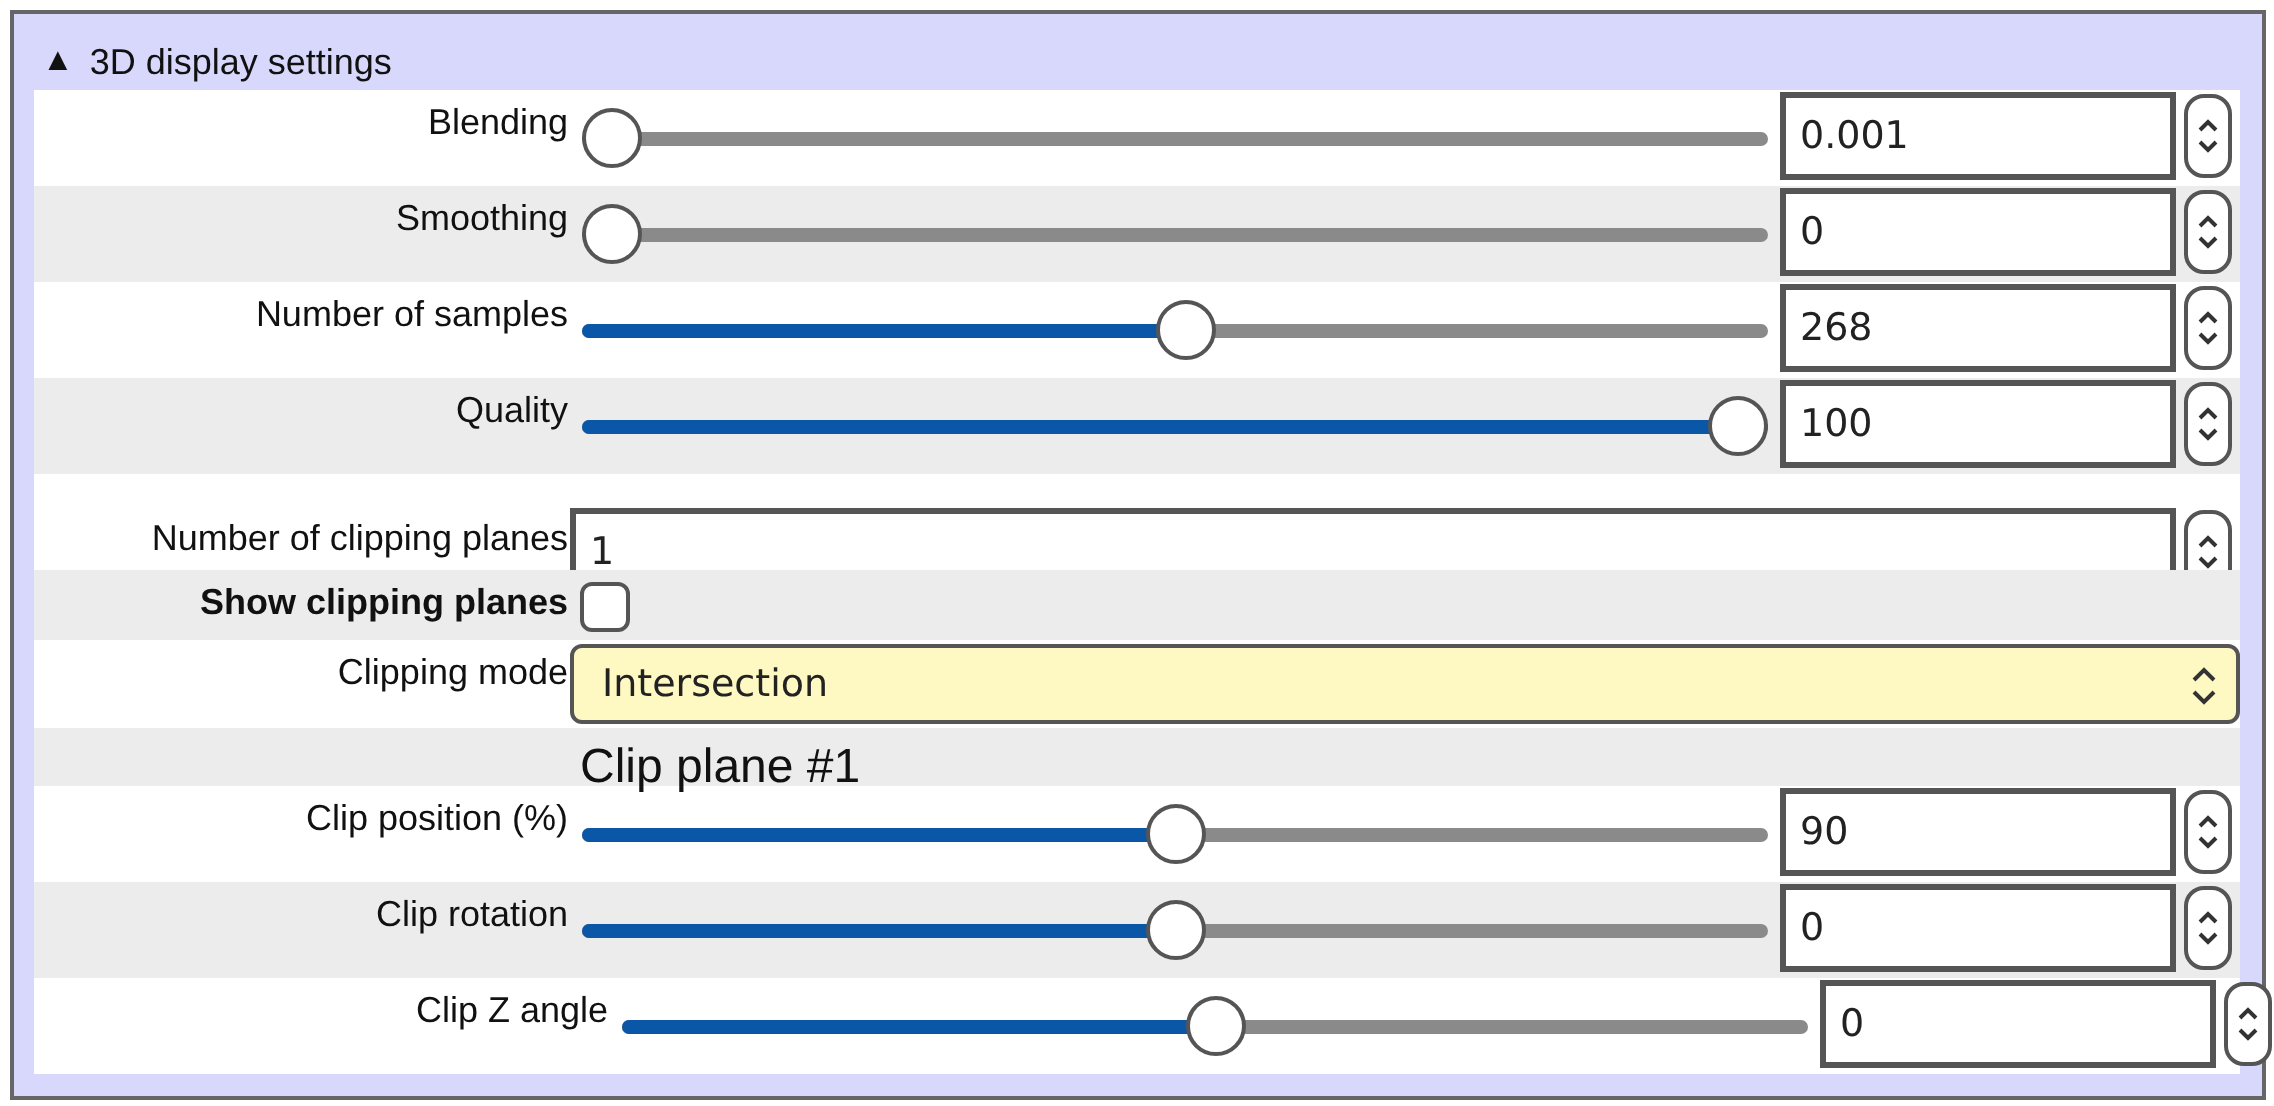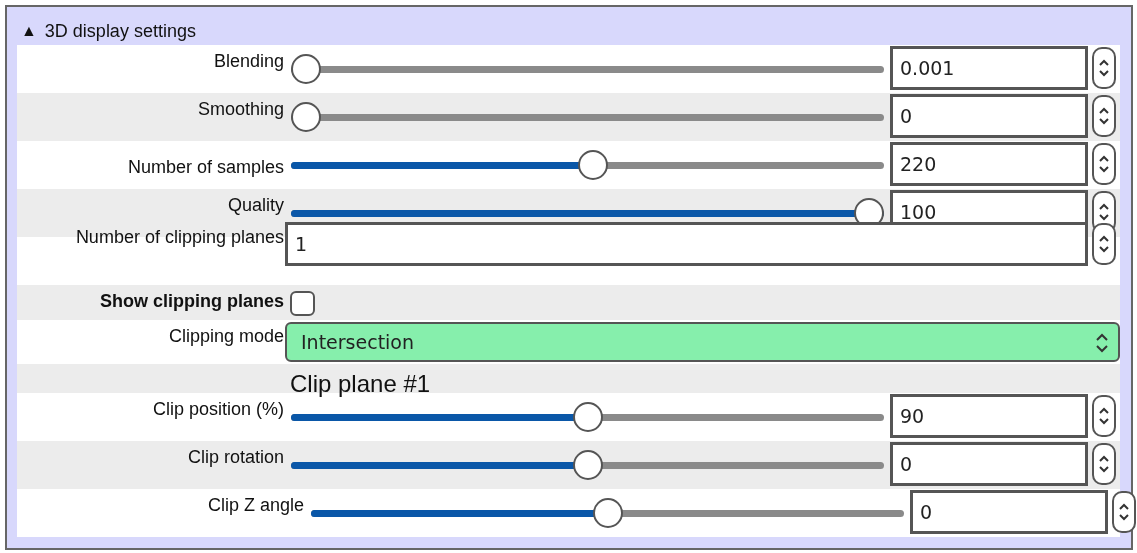--- a/index.html
+++ b/index.html
@@ -22,21 +22,21 @@
            box-sizing:border-box; background:#fff; font-size:19px; padding-left:7px;
            display:flex; align-items:center; font-family:"DejaVu Sans", sans-serif; color:#222; }
   .input.wide { left:268px; width:803px; }
   .spin { position:absolute; left:1075px; width:24px; height:42px; border:2px solid #555;
           border-radius:10px; box-sizing:border-box; background:#fff; display:flex;
           flex-direction:column; align-items:center; justify-content:center; cursor:pointer; }
   .spin svg { display:block; }
   .checkbox { position:absolute; left:273px; top:6px; width:25px; height:25px; border:2px solid #555;
               border-radius:6px; box-sizing:border-box; background:#fff; cursor:pointer; }
   .select { position:absolute; left:268px; top:2px; width:835px; height:40px; border:2px solid #555;
-            border-radius:6px; box-sizing:border-box; background:#86efac; font-size:19px; padding-left:14px;
+            border-radius:6px; box-sizing:border-box; background:#fef9c3; font-size:19px; padding-left:14px;
             display:flex; align-items:center; cursor:pointer; font-family:"DejaVu Sans", sans-serif; color:#222;}
   .select .chev { position:absolute; right:8px; top:7px; }
   .subhead { position:absolute; left:273px; font-size:24px; }
 </style>
 </head>
 <body>
 
 <div class="frame">
   <div class="header">
     <span class="tri">▲</span>
@@ -73,26 +73,26 @@
         <svg width="12" height="10" viewBox="0 0 12 10">
             <path d="M2 7 L6 3 L10 7" stroke="#333" stroke-width="2" fill="none"></path>
           </svg>
         <svg width="12" height="10" viewBox="0 0 12 10">
             <path d="M2 3 L6 7 L10 3" stroke="#333" stroke-width="2" fill="none"></path>
           </svg>
       </div>
     </div>
 
     <div class="row" style="top:96px;height:48px;">
-      <span class="label" style="top:16px;">Number of samples</span>
+      <span class="label" style="top:6px;">Number of samples</span>
       <div class="track" style="top:21px;">
         <div class="fill" style="width:51%;"></div>
         <div class="thumb" style="left:51%;"></div>
       </div>
-      <div class="input" style="top:1px;">220</div>
+      <div class="input" style="top:1px;">268</div>
       <div class="spin" style="top:2px;">
         <svg width="12" height="10" viewBox="0 0 12 10">
             <path d="M2 7 L6 3 L10 7" stroke="#333" stroke-width="2" fill="none"></path>
           </svg>
         <svg width="12" height="10" viewBox="0 0 12 10">
             <path d="M2 3 L6 7 L10 3" stroke="#333" stroke-width="2" fill="none"></path>
           </svg>
       </div>
     </div>
 
@@ -106,21 +106,21 @@
       <div class="spin" style="top:2px;">
         <svg width="12" height="10" viewBox="0 0 12 10">
             <path d="M2 7 L6 3 L10 7" stroke="#333" stroke-width="2" fill="none"></path>
           </svg>
         <svg width="12" height="10" viewBox="0 0 12 10">
             <path d="M2 3 L6 7 L10 3" stroke="#333" stroke-width="2" fill="none"></path>
           </svg>
       </div>
     </div>
 
-    <div class="row" style="top:176px;height:48px;border-radius:20px;">
+    <div class="row" style="top:208px;height:48px;border-radius:20px;">
       <span class="label" style="top:6px;">Number of clipping planes</span>
       <div class="input wide" style="top:1px;">1</div>
       <div class="spin" style="top:2px;">
         <svg width="12" height="10" viewBox="0 0 12 10">
             <path d="M2 7 L6 3 L10 7" stroke="#333" stroke-width="2" fill="none"></path>
           </svg>
         <svg width="12" height="10" viewBox="0 0 12 10">
             <path d="M2 3 L6 7 L10 3" stroke="#333" stroke-width="2" fill="none"></path>
           </svg>
       </div>

